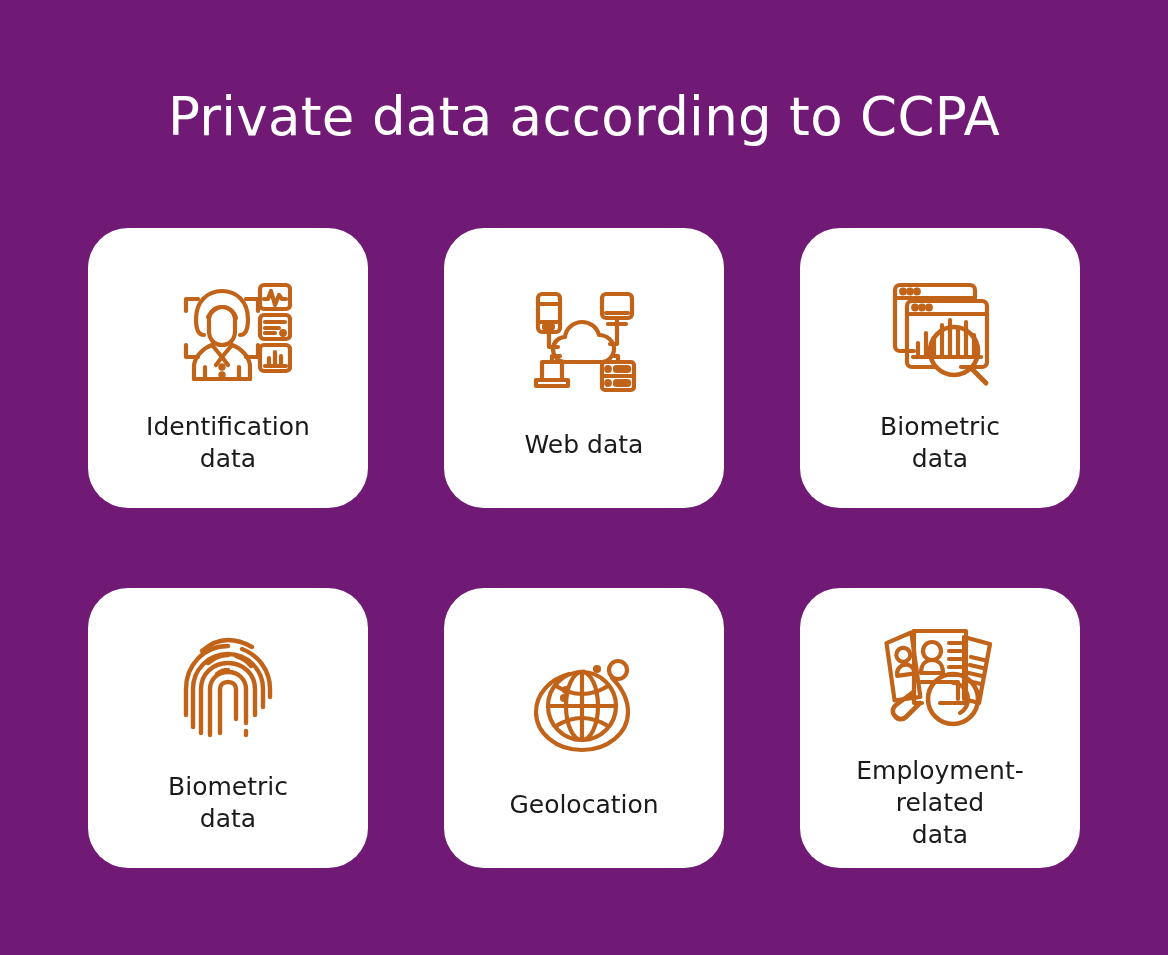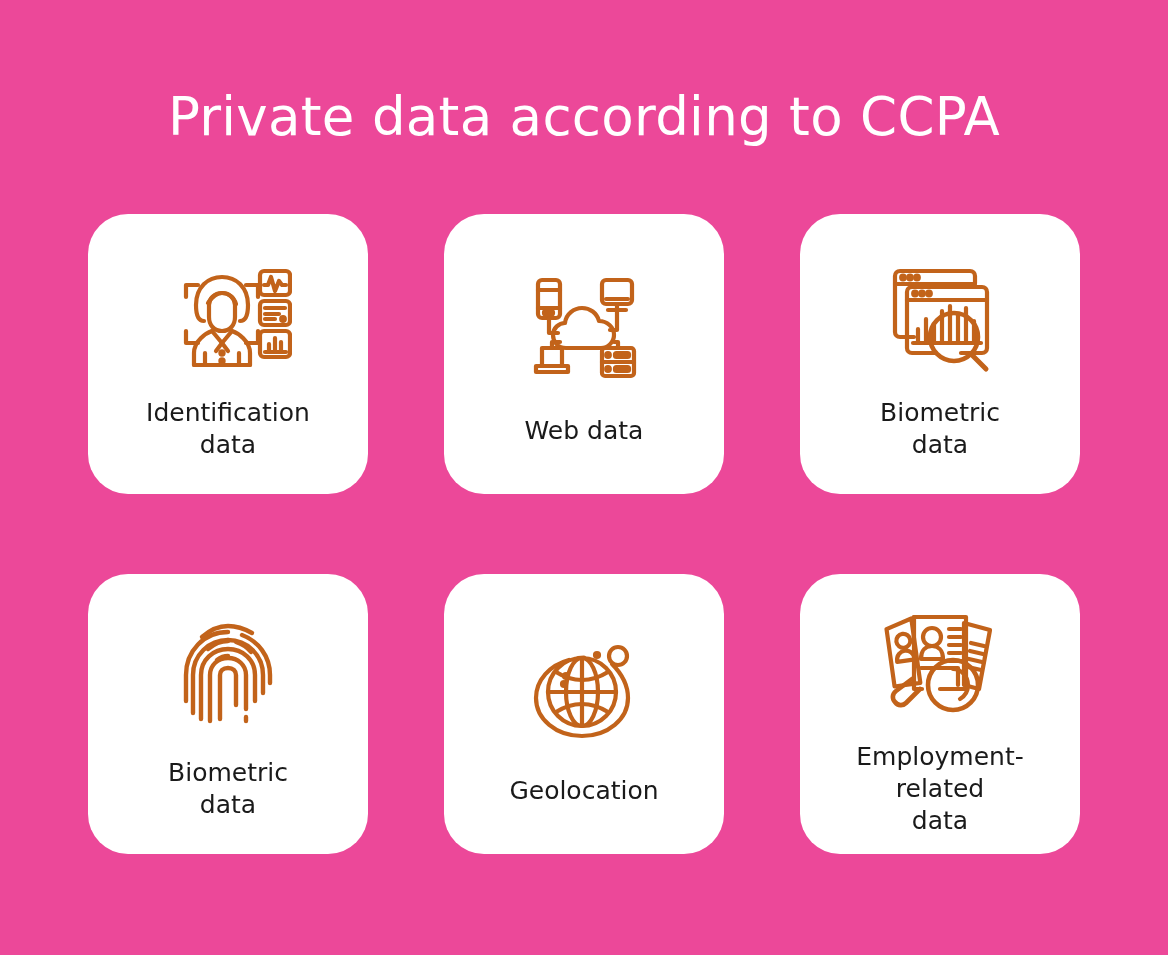--- a/index.html
+++ b/index.html
@@ -9,40 +9,40 @@
   body {
     width: 1168px;
     height: 955px;
     overflow: hidden;
     font-family: "Liberation Sans", sans-serif;
   }
   .canvas {
     position: relative;
     width: 1168px;
     height: 955px;
-    background: #ec4899;
+    background: #701a75;
     box-sizing: border-box;
   }
   .title {
     position: absolute;
     left: 0;
     top: 88px;
     width: 1168px;
     text-align: center;
     color: #ffffff;
     font-size: 53px;
     font-weight: 500;
     letter-spacing: 0.3px;
     font-family: "DejaVu Sans", sans-serif;
     line-height: 1.1;
   }
   .grid {
     position: absolute;
     left: 88px;
-    top: 214px;
+    top: 228px;
     width: 992px;
     display: grid;
     grid-template-columns: repeat(3, 280px);
     grid-template-rows: 280px 280px;
     column-gap: 76px;
     row-gap: 80px;
   }
   .card {
     background: #ffffff;
     border-radius: 40px;

